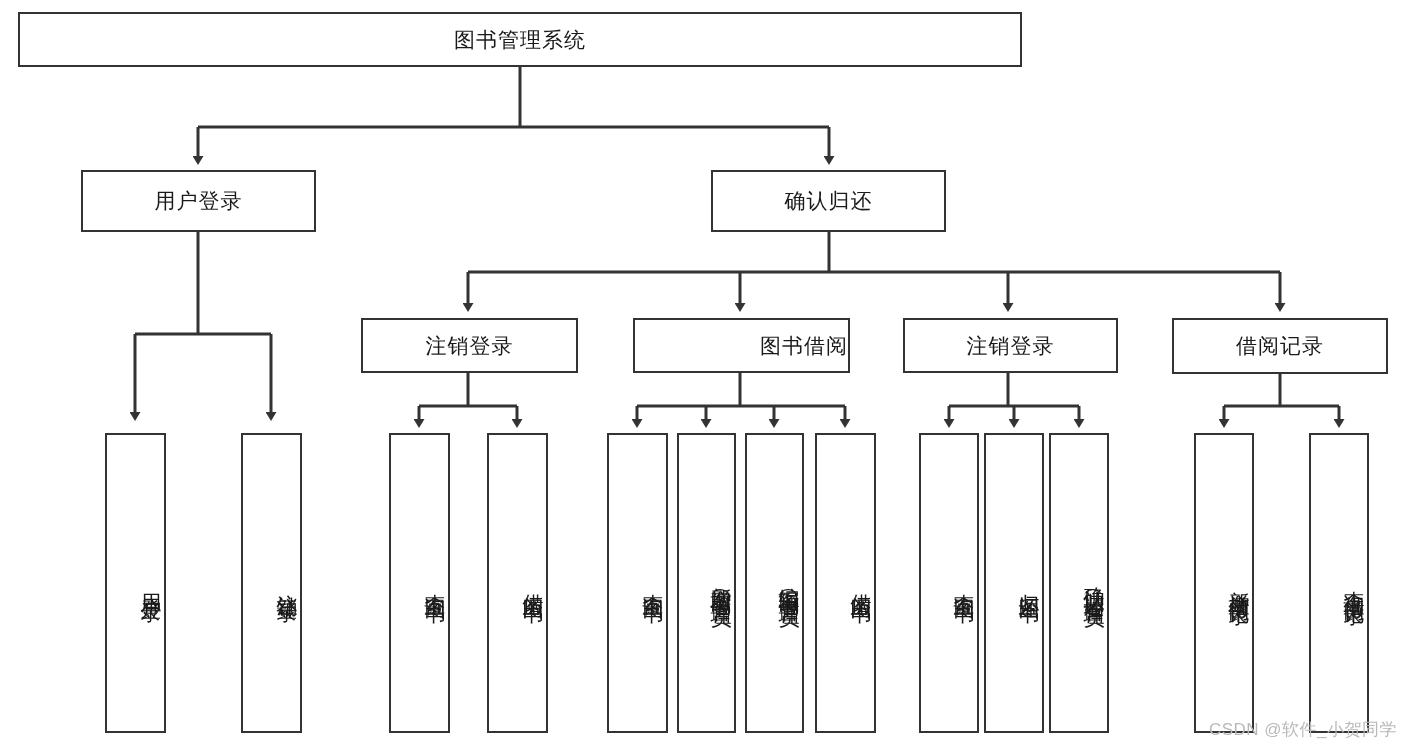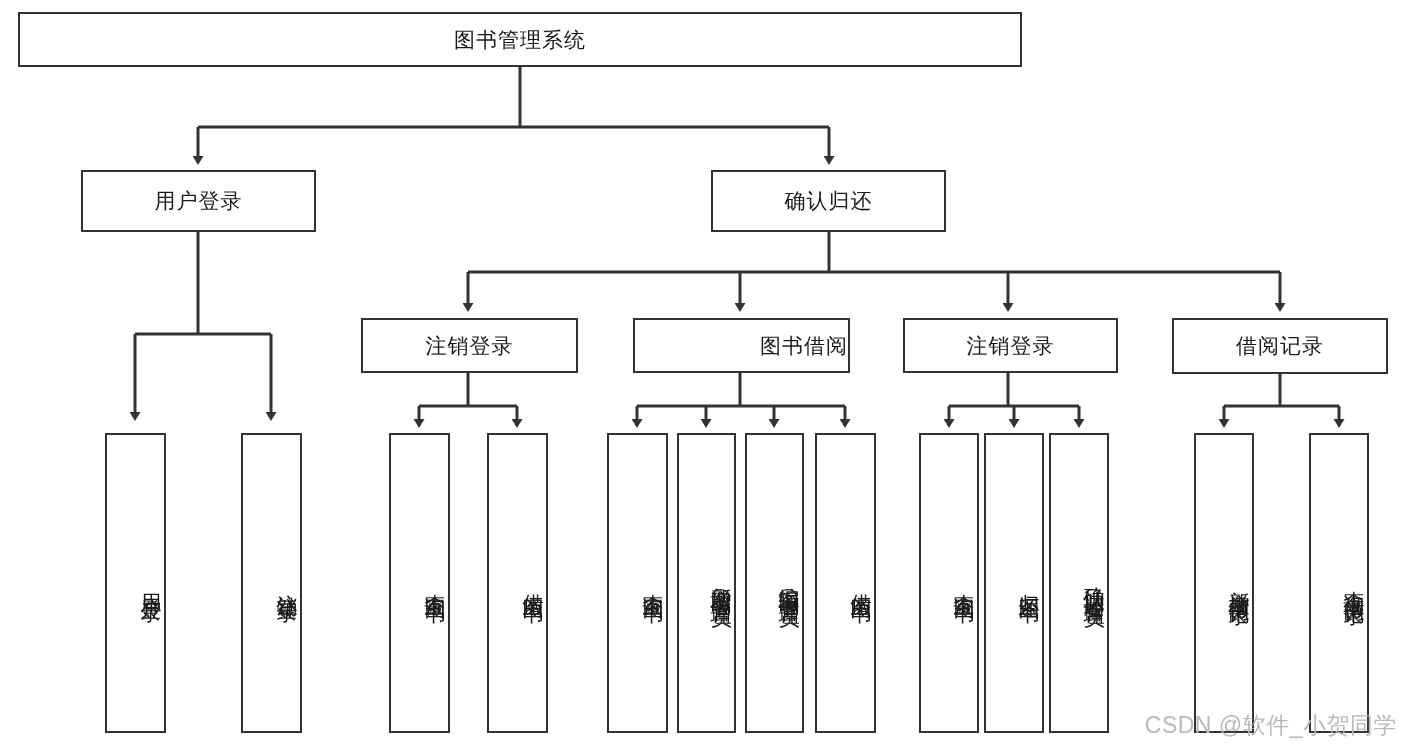--- a/index.html
+++ b/index.html
@@ -55,21 +55,21 @@
   .node.vert .vtext {
     writing-mode: vertical-rl;
     text-orientation: upright;
     display: block;
     white-space: nowrap;
   }
   .watermark {
     position: absolute;
     right: 8px;
     bottom: 6px;
-    font-size: 23px;
+    font-size: 17px;
     color: #b9b9b9;
     white-space: nowrap;
     letter-spacing: 0.5px;
   }
 </style>
 </head>
 <body>
 
 <div id="canvas">
 

